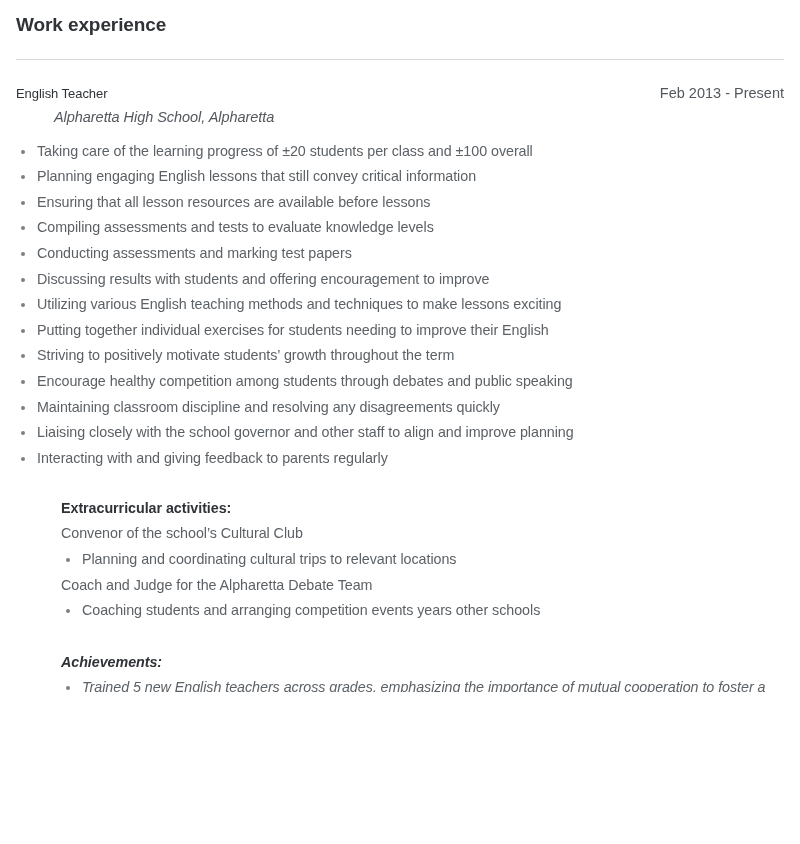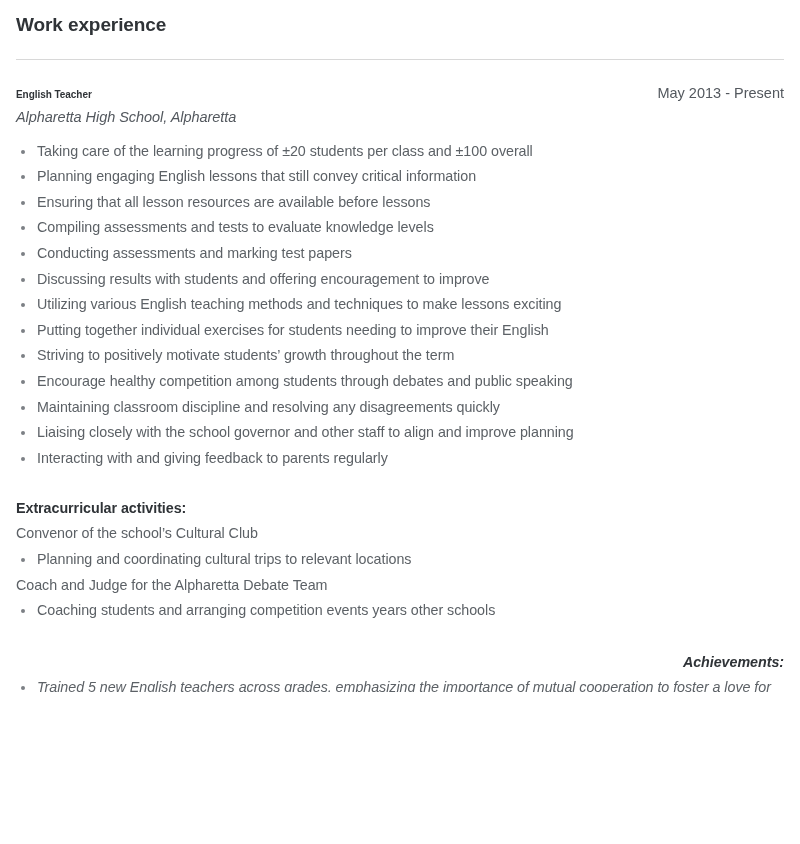--- a/index.html
+++ b/index.html
@@ -42,37 +42,38 @@
   }
 
   
   .job-header {
     display: flex;
     justify-content: space-between;
     align-items: baseline;
     margin-top: 25px;
   }
   .job-title {
-    font-size: 10px;
-    font-weight: bold;
+    font-size: 13px;
+    font-weight: normal;
     color: #2f3337;
     letter-spacing: -0.05px;
   }
   .job-dates {
     font-size: 14.5px;
     font-weight: normal;
     color: #53585e;
     white-space: nowrap;
   }
   .job-company {
     font-size: 14.5px;
     font-style: italic;
     color: #53585e;
     margin-top: 8px;
     letter-spacing: -0.05px;
+    margin-left: 38px;
   }
 
   
   .bullet-list {
     list-style: none;
     margin: 0;
     padding: 0;
   }
   .bullet-list.first-list { margin-top: 14px; }
 
@@ -89,32 +90,31 @@
     position: absolute;
     left: 5px;
     top: 11px;
     width: 4px;
     height: 4px;
     border-radius: 50%;
     background: #7c8085;
   }
 
   
-  .sub-section { margin-top: 25px; }
+  .sub-section { margin-top: 25px; margin-left: 45px; }
 
   .sub-heading {
     font-size: 14.3px;
     font-weight: bold;
     color: #2f3337;
     line-height: 25px;
     letter-spacing: -0.05px;
   }
   .sub-heading.italic {
     font-style: italic;
-    text-align: right;
   }
   .plain-line {
     font-size: 14.3px;
     line-height: 25.6px;
     color: #5c6166;
     letter-spacing: -0.05px;
   }
   .bullet-item.italic {
     font-style: italic;
   }
@@ -123,21 +123,21 @@
 </head>
 <body>
 
 <div class="page">
 
   <h1 class="section-title">Work experience</h1>
   <hr class="divider">
 
   <div class="job-header">
     <span class="job-title">English Teacher</span>
-    <span class="job-dates">May 2013 - Present</span>
+    <span class="job-dates">Feb 2013 - Present</span>
   </div>
   <div class="job-company">Alpharetta High School, Alpharetta</div>
 
   <ul class="bullet-list first-list" id="responsibilities-list">
       <li class="bullet-item">Taking care of the learning progress of ±20 students per class and ±100 overall</li>
       <li class="bullet-item">Planning engaging English lessons that still convey critical information</li>
       <li class="bullet-item">Ensuring that all lesson resources are available before lessons</li>
       <li class="bullet-item">Compiling assessments and tests to evaluate knowledge levels</li>
       <li class="bullet-item">Conducting assessments and marking test papers</li>
       <li class="bullet-item">Discussing results with students and offering encouragement to improve</li>

